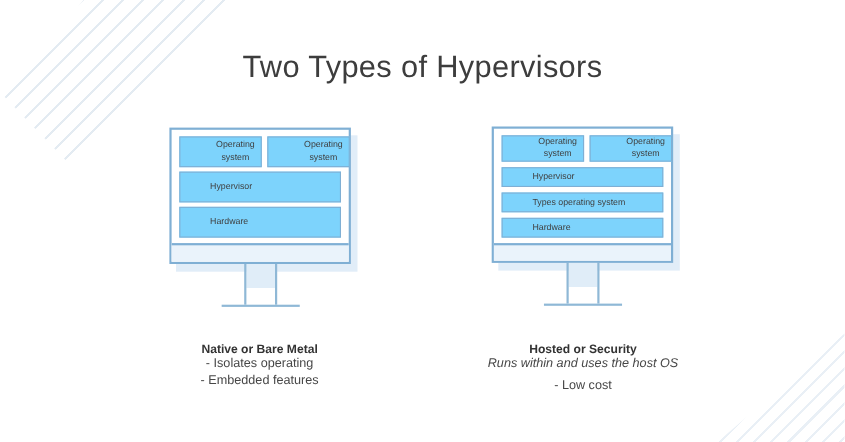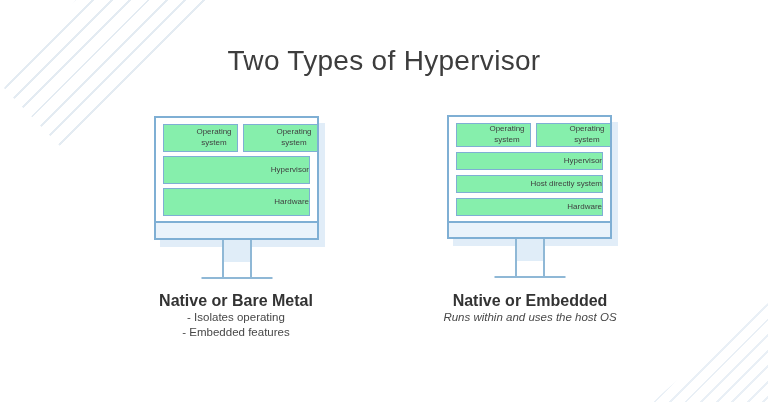--- a/index.html
+++ b/index.html
@@ -36,22 +36,22 @@
     width:165px; height:124px;
     border:2px solid #7fafd4; background:#ffffff;
     display:flex; flex-direction:column;
     box-shadow:6px 7px 0 #e1edf8;
   }
   .screen-content { flex:1; padding:6px 7px 5px; display:flex; flex-direction:column; }
   .bezel { height:18px; border-top:2px solid #7fafd4; background:#eaf3fb; }
 
   .row-os { display:flex; gap:5px; }
   .layer-box {
-    background:#86efac; border:1px solid #7fafd4;
-    display:flex; align-items:center; justify-content:flex-end;
+    background:#7dd3fc; border:1px solid #7fafd4;
+    display:flex; align-items:center; justify-content:flex-start;
     text-align:center; font-size:8px; color:#3f3f3f; line-height:1.35;padding-left:27px;
   }
   .row-os .layer-box { flex:1; }
   .os-label { display:inline-block; width:46px; }
 
   .monitor-left  .row-os .layer-box { height:28px; }
   .monitor-left  .layer-full { height:28px; margin-top:4px; }
   .monitor-right .row-os .layer-box { height:24px; }
   .monitor-right .layer-full { height:18px; margin-top:5px; }
 
@@ -63,33 +63,33 @@
   }
   .base {
     position:absolute; left:50%; transform:translateX(-50%);
     top:161px; width:71px; height:2px; background:#8fb8d6;
   }
 
   
   .caption { position:absolute; width:220px; text-align:center; top:292px; color:#474747; }
   .caption-left  { left:126px; }
   .caption-right { left:420px; }
-  .caption .heading { font-size:16px; font-weight:700; color:#333333; }
+  .caption .heading { font-size:11px; font-weight:700; color:#333333;margin-top:20px; }
   .caption .subheading { font-size:11.5px; font-style:italic; margin:1px 0 7px; }
   .caption .bullet { font-size:11.5px; line-height:1.3; }
 </style>
 </head>
 <body>
 
 <div class="canvas">
 
   <div class="stripes stripes-tl"></div>
   <div class="stripes stripes-br"></div>
 
-  <h1 class="title">Two Types of Hypervisor</h1>
+  <h1 class="title">Two Types of Hypervisors</h1>
 
   <div class="monitor monitor-left">
     <div class="screen">
       <div class="screen-content">
         <div class="row-os">
           <div class="layer-box">
             <span class="os-label">Operating system</span>
           </div>
           <div class="layer-box">
             <span class="os-label">Operating system</span>
@@ -109,33 +109,34 @@
       <div class="screen-content">
         <div class="row-os">
           <div class="layer-box">
             <span class="os-label">Operating system</span>
           </div>
           <div class="layer-box">
             <span class="os-label">Operating system</span>
           </div>
         </div>
         <div class="layer-box layer-full">Hypervisor</div>
-        <div class="layer-box layer-full">Host directly system</div>
+        <div class="layer-box layer-full">Types operating system</div>
         <div class="layer-box layer-full">Hardware</div>
       </div>
       <div class="bezel"></div>
     </div>
     <div class="neck"></div>
     <div class="base"></div>
   </div>
 
   <div class="caption caption-left">
     <div class="heading">Native or Bare Metal</div>
     <div class="bullet">- Isolates operating</div>
     <div class="bullet">- Embedded features</div>
   </div>
 
   <div class="caption caption-right">
-    <div class="heading">Native or Embedded</div>
+    <div class="heading">Hosted or Security</div>
     <div class="subheading">Runs within and uses the host OS</div>
+    <div class="bullet">- Low cost</div>
   </div>
 
 </div>
 
 </body></html>

